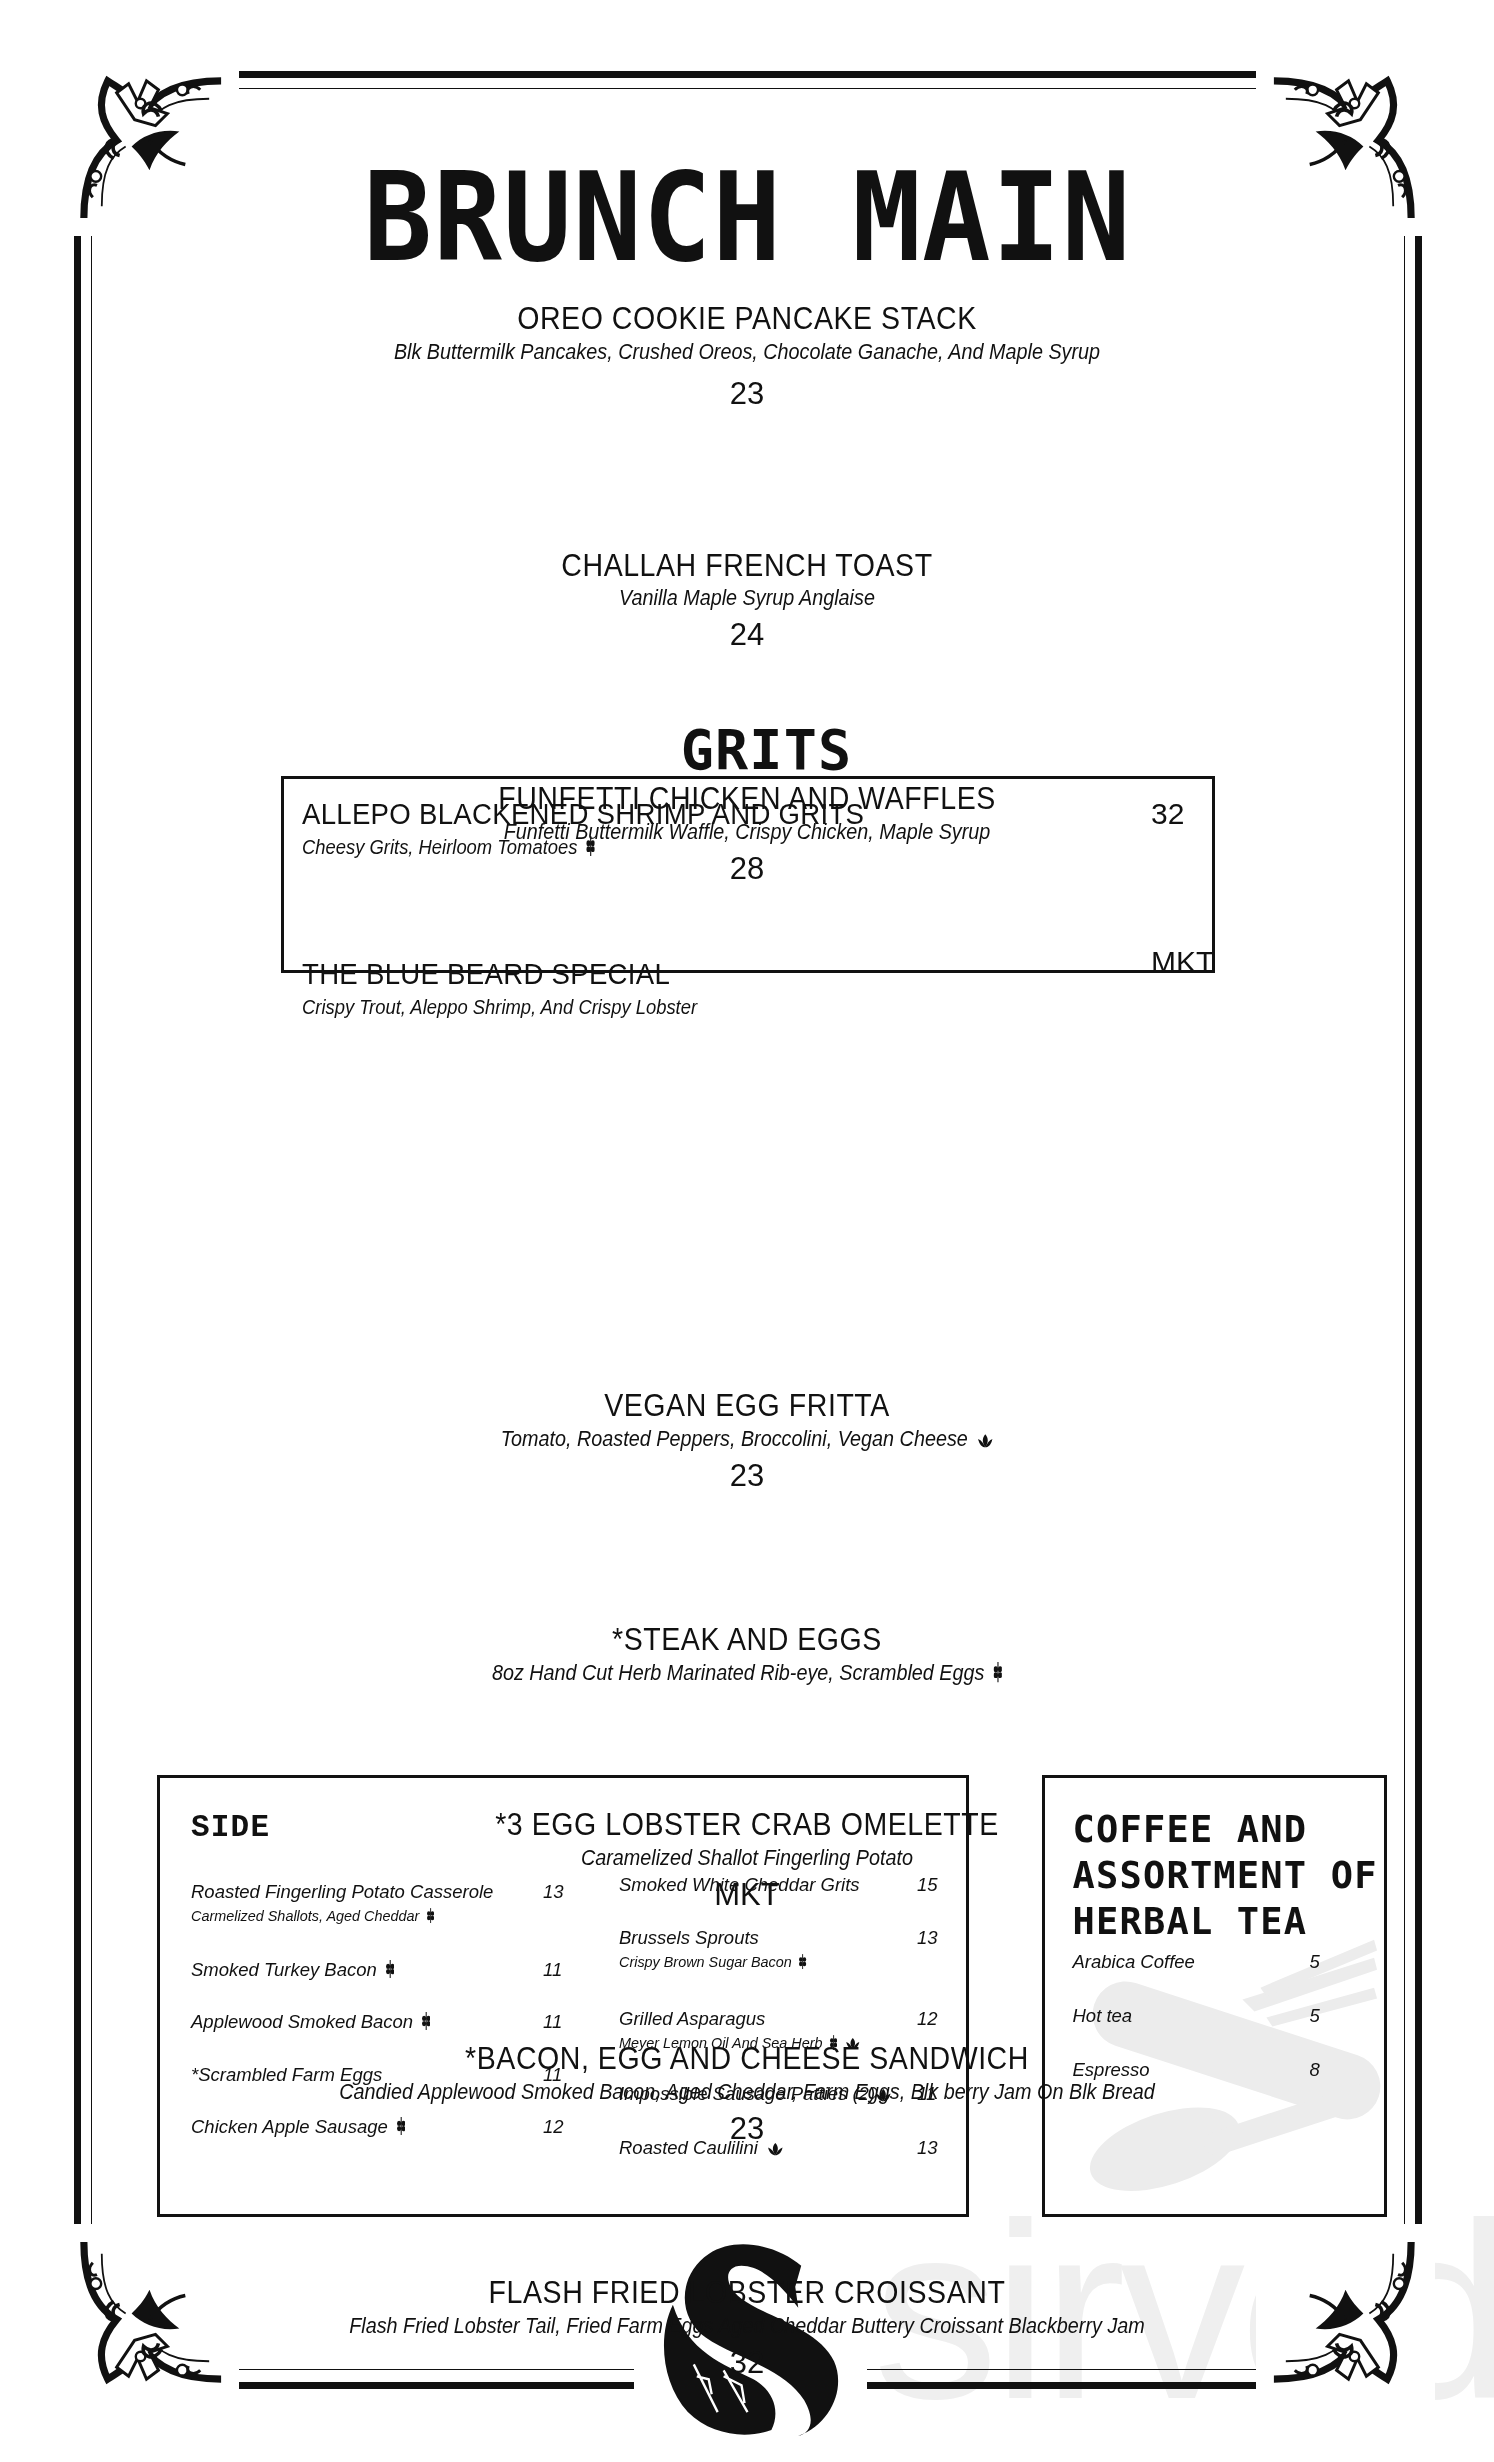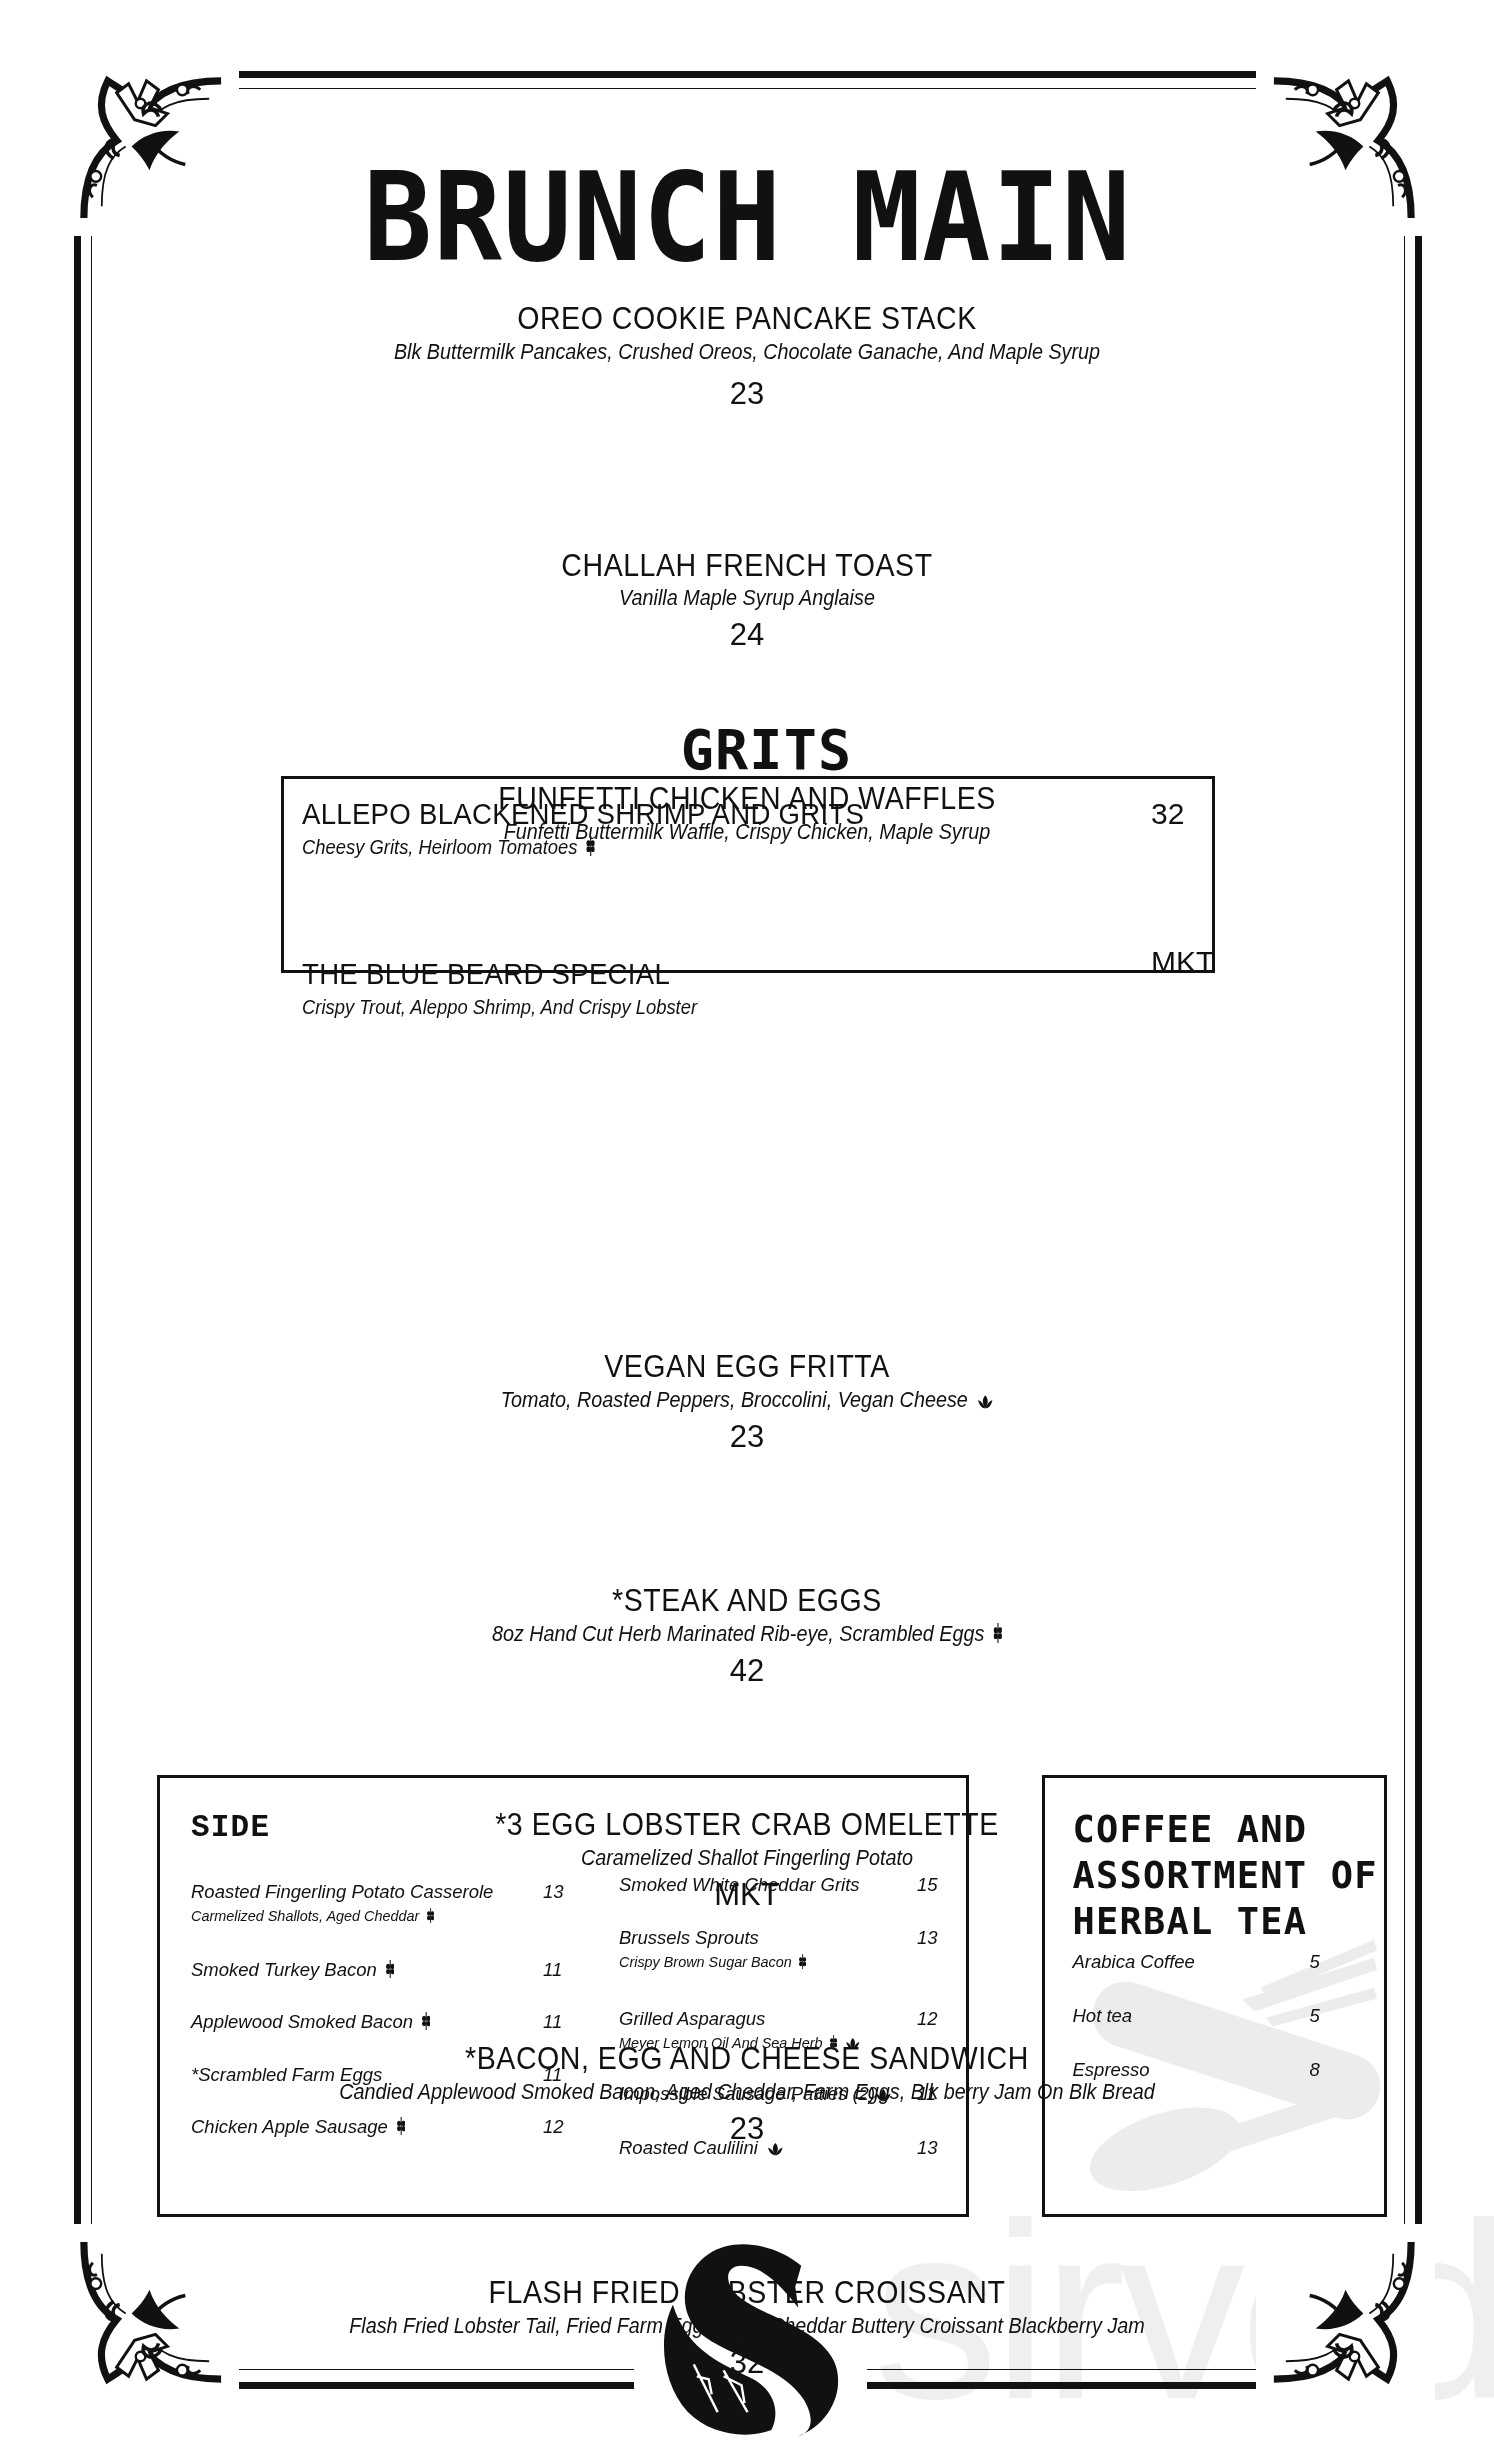--- a/index.html
+++ b/index.html
@@ -115,20 +115,21 @@
   <span class="price">23</span>
 </div>
 <div class="item front" style="top:442px">
   <span class="name">CHALLAH FRENCH TOAST</span>
   <span class="desc">Vanilla Maple Syrup Anglaise</span>
   <span class="price" style="margin-top:8.4px">24</span>
 </div>
 <div class="item front" style="top:574px">
   <span class="name">FUNFETTI CHICKEN AND WAFFLES</span>
   <span class="desc">Funfetti Buttermilk Waffle, Crispy Chicken, Maple Syrup</span>
+  <span class="price" style="margin-top:8.4px">28</span>
 </div>
 
 <div class="grits-heading display">GRITS</div>
 <div class="grits-box">
   <div class="grits-row" style="top:18px">
     <span class="gname">ALLEPO BLACKENED SHRIMP AND GRITS</span>
     <span class="gdesc"><span>Cheesy Grits, Heirloom Tomatoes</span>
       <svg class="gf-icon" width="9.6" height="20.3" viewBox="0 0 16 34">
           <line x1="8" y1="0" x2="8" y2="34" stroke="#111" stroke-width="2"></line>
           <ellipse cx="4" cy="12" rx="4" ry="5" fill="#111"></ellipse>
@@ -161,21 +162,20 @@
   <span class="name">*STEAK AND EGGS</span>
   <span class="desc"><span>8oz Hand Cut Herb Marinated Rib-eye, Scrambled Eggs</span>
     <svg class="gf-icon" width="9.6" height="20.3" viewBox="0 0 16 34">
         <line x1="8" y1="0" x2="8" y2="34" stroke="#111" stroke-width="2"></line>
         <ellipse cx="4" cy="12" rx="4" ry="5" fill="#111"></ellipse>
         <ellipse cx="12" cy="12" rx="4" ry="5" fill="#111"></ellipse>
         <ellipse cx="4" cy="22" rx="4" ry="5" fill="#111"></ellipse>
         <ellipse cx="12" cy="22" rx="4" ry="5" fill="#111"></ellipse>
       </svg>
   </span>
-  <span class="price" style="margin-top:8.4px">42</span>
 </div>
 <div class="item front" style="top:1333px">
   <span class="name">*3 EGG LOBSTER CRAB OMELETTE</span>
   <span class="desc">Caramelized Shallot Fingerling Potato</span>
   <span class="price" style="margin-top:8.4px">MKT</span>
 </div>
 <div class="item front" style="top:1465px">
   <span class="name">*BACON, EGG AND CHEESE SANDWICH</span>
   <span class="desc">Candied Applewood Smoked Bacon, Aged Cheddar, Farm Eggs, Blk berry Jam On Blk Bread</span>
   <span class="price" style="margin-top:8.4px">23</span>

